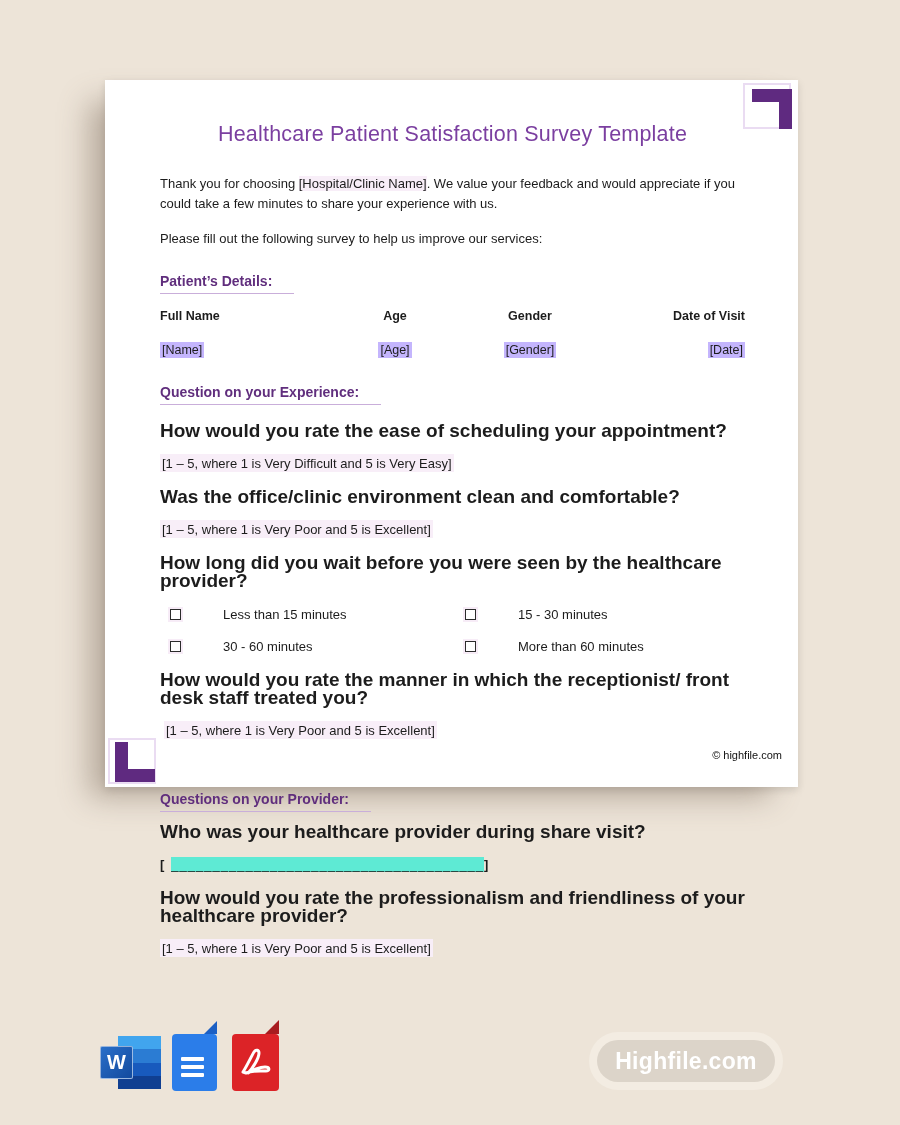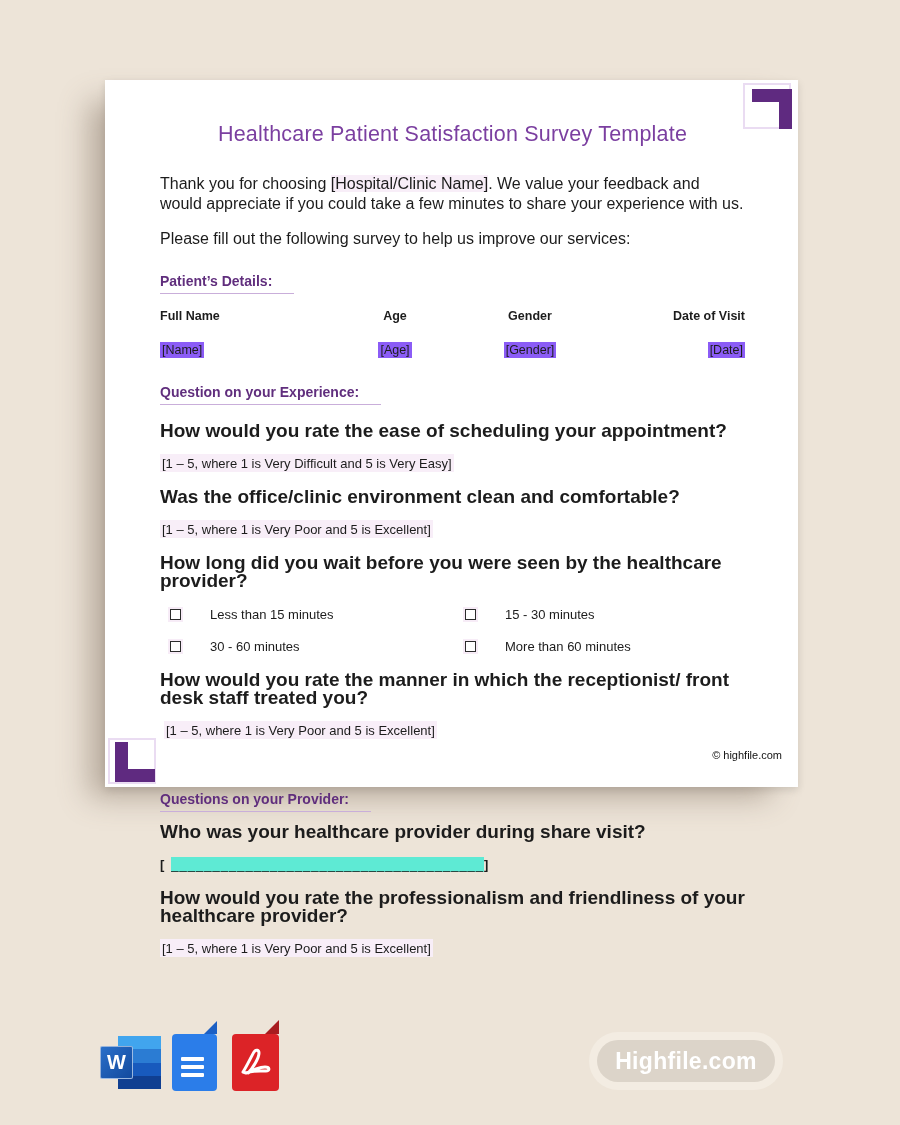--- a/index.html
+++ b/index.html
@@ -24,21 +24,21 @@
     left: 55px; right: 53px; top: 0; bottom: 0;
   }
   .doc-title {
     margin-top: 42px;
     text-align: center;
     color: #7b3fa0;
     font-size: 21.5px;
     font-weight: 400;
     letter-spacing: 0.2px;
   }
-  .para { font-size: 16px; line-height: 19.5px; margin-top: 16px; }
+  .para { font-size: 13px; line-height: 19.5px; margin-top: 16px; }
   .para.first { margin-top: 27px; }
   .hl { background: #f8eef8; }
   .section-heading {
     display: inline-block;
     margin-top: 24px;
     color: #602e7d;
     font-size: 14px;
     font-weight: 700;
     border-bottom: 1.5px solid #c9aeda;
     padding-bottom: 4px;
@@ -48,34 +48,34 @@
     display: grid;
     grid-template-columns: 170px 130px 140px 1fr;
     margin-top: 12px;
     font-size: 12.5px;
   }
   .details-grid .cell { padding: 3px 0; }
   .details-grid .c0 { text-align: left; }
   .details-grid .c1, .details-grid .c2 { text-align: center; }
   .details-grid .c3 { text-align: right; }
   .details-grid .head { font-weight: 700; margin-bottom: 14px; }
-  .details-grid .val span { background: #8b5cf6; padding: 1px 2px; }
+  .details-grid .val span { background: #c4b5fd; padding: 1px 2px; }
   .question { font-size: 19px; font-weight: 700; margin-top: 17px; line-height: 18px; }
   .rating { font-size: 13px; margin-top: 16px; }
   .rating span { background: #f8eef8; padding: 1.5px 2px; }
   .rating.indent { padding-left: 4px; }
   .cb-grid {
     display: grid;
     grid-template-columns: 295px 1fr;
     row-gap: 17px;
     margin-top: 17px;
     padding-left: 8px;
     font-size: 13px;
   }
-  .cb-item { display: flex; align-items: flex-start; }
+  .cb-item { display: flex; align-items: flex-start; gap: 13px; }
   .cb-pad { background: #f7ecf7; padding: 2px; display: inline-flex; }
   .cb-box {
     width: 11px; height: 11px;
     border: 1.6px solid #2c2c2c;
     background: #fff;
     display: inline-block;
   }
   .cb-label { margin-left: 27px; }
   .provider-section-gap { margin-top: 44px; }
   .blank-line { font-size: 13px; font-weight: 700; margin-top: 16px; letter-spacing: 0; }

